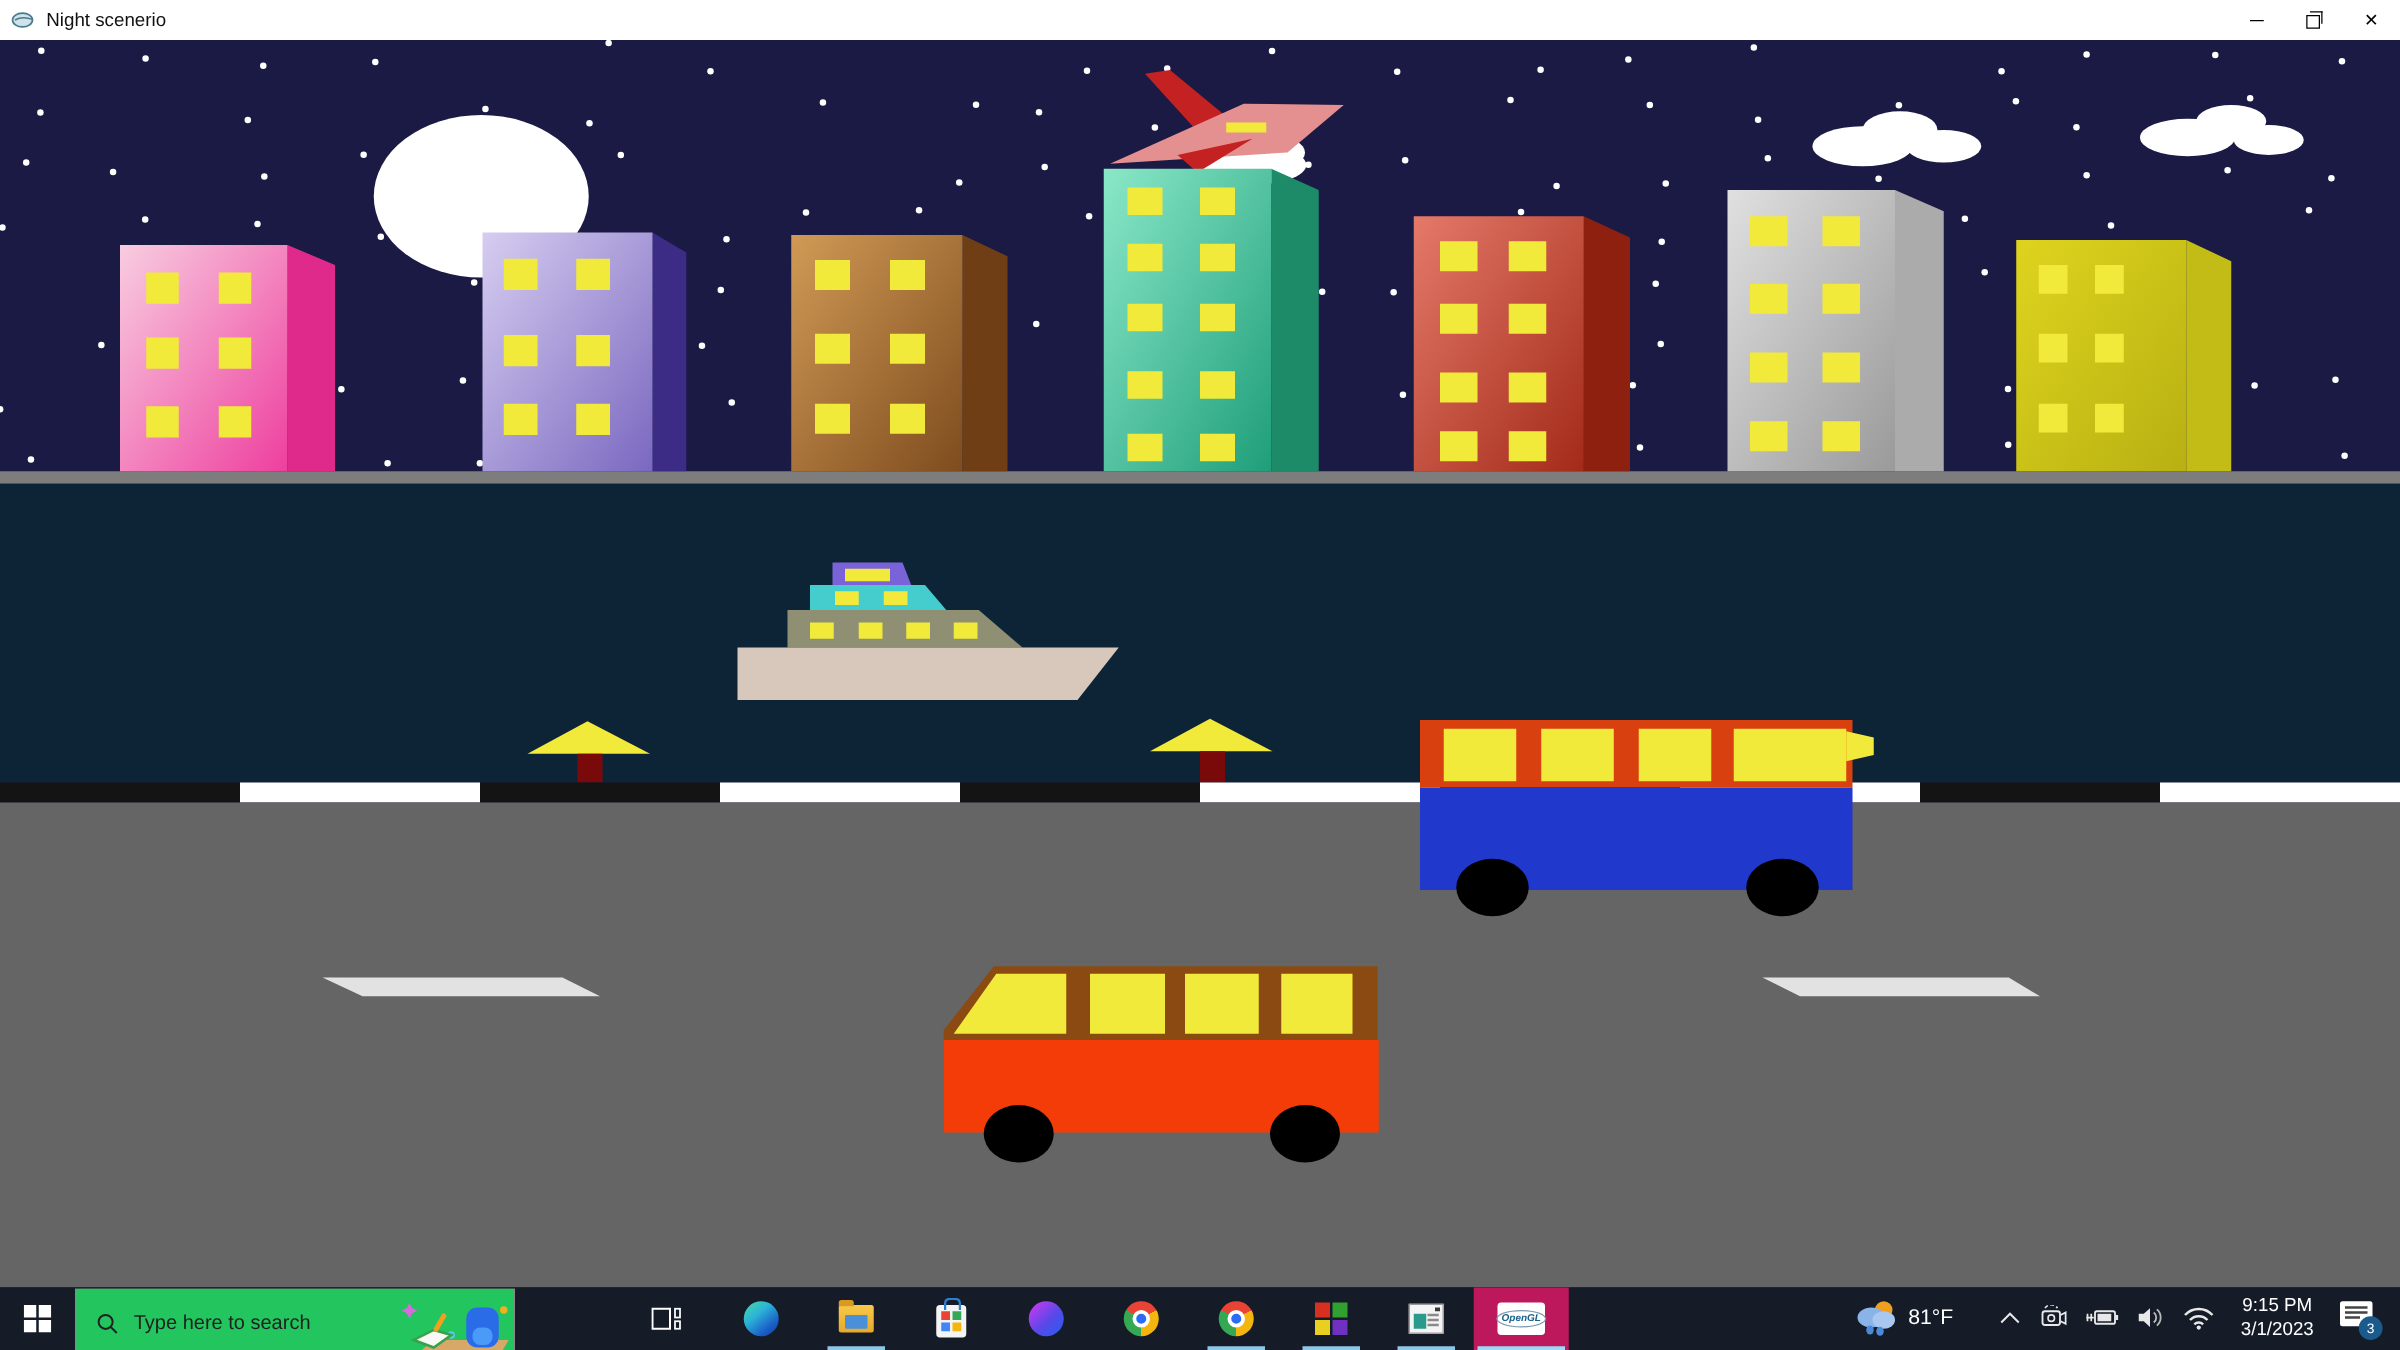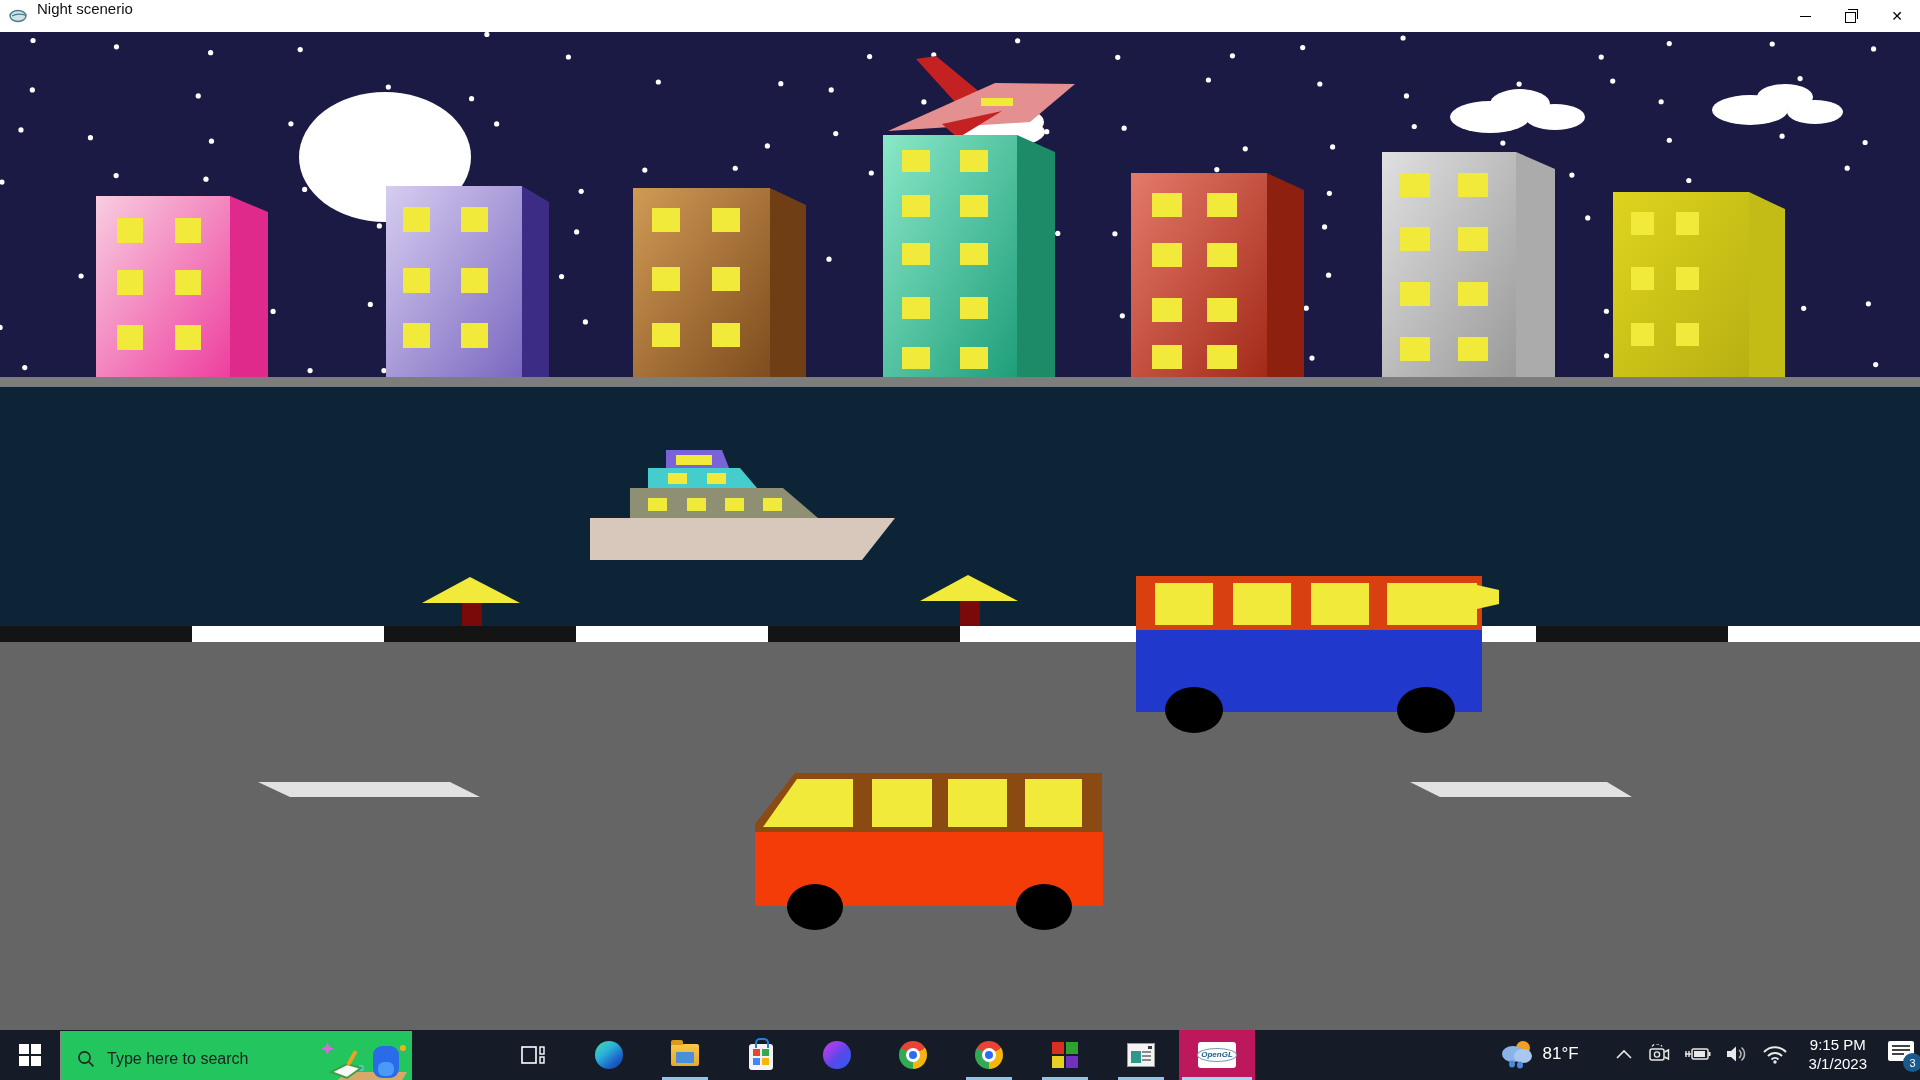--- a/index.html
+++ b/index.html
@@ -1,20 +1,20 @@
 <!DOCTYPE html>
 <html><head>
 <meta charset="utf-8">
 <style>
   html,body{margin:0;padding:0;}
   body{font-family:"Liberation Sans",sans-serif;background:#000;}
   .screen{position:relative;width:1920px;height:1080px;overflow:hidden;background:#1a1a45;}
 
   
-  .titlebar{position:absolute;top:0;left:0;width:1920px;height:32px;background:#ffffff;display:flex;}
+  .titlebar{position:absolute;top:0;left:0;width:1920px;height:32px;background:#ffffff;display:flex;align-items:center;}
   .titlebar .app-ico{margin:0 8px 0 9px;display:flex;align-items:center;}
   .titlebar .title{font-size:15px;color:#111;}
   .win-controls{position:absolute;right:0;top:0;height:32px;display:flex;}
   .win-btn{width:46px;height:32px;display:flex;align-items:center;justify-content:center;background:transparent;border:0;padding:0;cursor:default;}
   .win-btn .min-glyph{display:block;width:11px;height:1px;background:#000;}
   .restore-glyph{position:relative;width:9px;height:9px;border:1px solid #000;background:#fff;margin-top:2px;margin-left:-2px;}
   .restore-glyph::before{content:'';position:absolute;left:2px;top:-4px;width:9px;height:9px;border:1px solid #000;border-bottom:0;border-left:0;}
   .close-glyph{font-size:14px;color:#000;line-height:1;}
 
   
@@ -45,21 +45,21 @@
   .ico-chrome::after{content:'';position:absolute;inset:7px;background:#2a6cf4;border:3px solid #fff;border-radius:50%;box-sizing:border-box;}
   .ico-squares{display:grid;grid-template-columns:12px 12px;grid-template-rows:12px 12px;gap:2px;}
   .ico-squares i{display:block;}
   .ico-appwin{position:relative;width:28px;height:24px;background:#f4f4f4;border:1px solid #9a9a9a;box-sizing:border-box;}
   .ico-appwin::before{content:'';position:absolute;left:3px;top:7px;width:10px;height:12px;background:#2a9a8a;}
   .ico-appwin::after{content:'';position:absolute;right:3px;top:7px;width:9px;height:2px;background:#8a8a8a;box-shadow:0 4px 0 #8a8a8a,0 8px 0 #8a8a8a;}
   .ico-appwin .dot{position:absolute;right:2px;top:2px;width:4px;height:3px;background:#3a3a3a;}
   .ico-opengl{width:38px;height:26px;background:#fff;border-radius:3px;display:flex;align-items:center;justify-content:center;}
   .ico-opengl span{font-size:8px;font-style:italic;font-weight:bold;color:#19618f;border:1.5px solid #7a9ab0;border-radius:50%;padding:2px 3px;line-height:1;}
 
-  .tray{position:absolute;right:0;top:0;height:48px;display:flex;align-items:center;padding-right:0;gap:13px;color:#fff;}
+  .tray{position:absolute;right:0;top:0;height:48px;display:flex;align-items:center;padding-right:16px;gap:13px;color:#fff;}
   .weather{display:flex;align-items:center;gap:8px;margin-right:22px;}
   .weather .temp{font-size:17px;}
   .clock{text-align:center;font-size:15px;line-height:1.3;margin-left:8px;}
   .notif{position:relative;width:34px;height:34px;margin-left:6px;}
   .notif .bubble{position:absolute;left:2px;top:4px;width:26px;height:20px;background:#fff;border-radius:2px;}
   .notif .bubble i{position:absolute;left:4px;height:2px;background:#444;display:block;}
   .notif .badge{position:absolute;right:-2px;bottom:-1px;width:19px;height:19px;border-radius:50%;background:#1b5a8c;color:#fff;font-size:11px;display:flex;align-items:center;justify-content:center;}
 </style>
 </head>
 <body>

